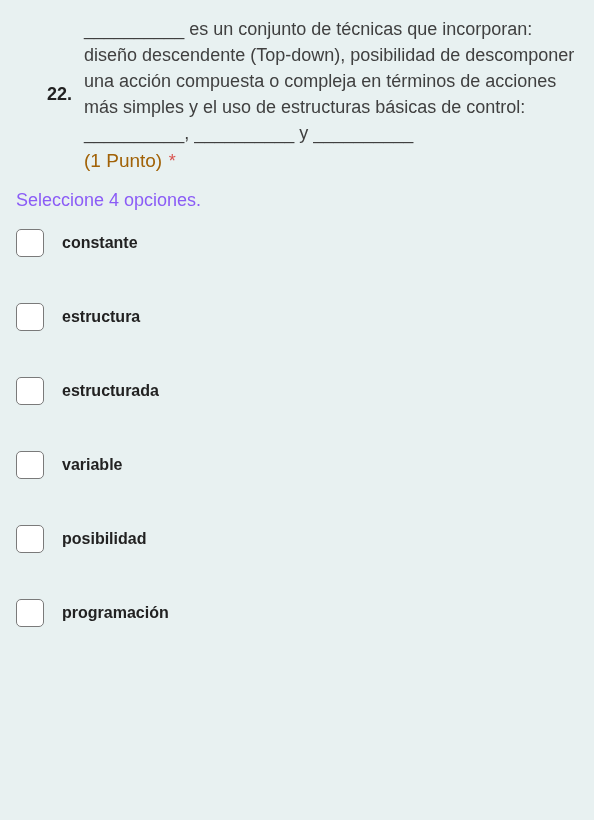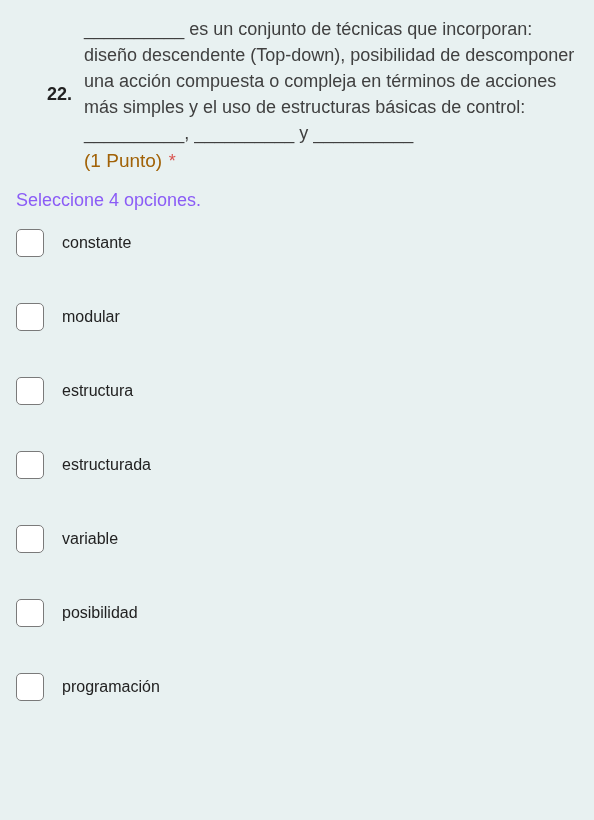--- a/index.html
+++ b/index.html
@@ -61,20 +61,21 @@
   height: 28px;
   border: 1.5px solid #7a7a7a;
   border-radius: 5px;
   background: #fff;
   flex-shrink: 0;
   cursor: pointer;
 }
 .option-label {
   font-size: 16px;
   color: #222;
+  font-weight: bold;
 }
 </style>
 </head>
 <body>
 
 <div class="question-container">
   <div class="question-row">
     <span class="qnum">22.</span>
     <div>
       <span class="qtext">__________ es un conjunto de técnicas que incorporan: diseño descendente (Top-down), posibilidad de descomponer una acción compuesta o compleja en términos de acciones más simples y el uso de estructuras básicas de control: __________, __________ y __________</span>
@@ -86,24 +87,20 @@
 
   <div class="instruction">Seleccione 4 opciones.</div>
 
   <div class="options">
     <div class="option">
       <div class="checkbox"></div>
       <span class="option-label">constante</span>
     </div>
     <div class="option">
       <div class="checkbox"></div>
-      <span class="option-label">modular</span>
-    </div>
-    <div class="option">
-      <div class="checkbox"></div>
       <span class="option-label">estructura</span>
     </div>
     <div class="option">
       <div class="checkbox"></div>
       <span class="option-label">estructurada</span>
     </div>
     <div class="option">
       <div class="checkbox"></div>
       <span class="option-label">variable</span>
     </div>

